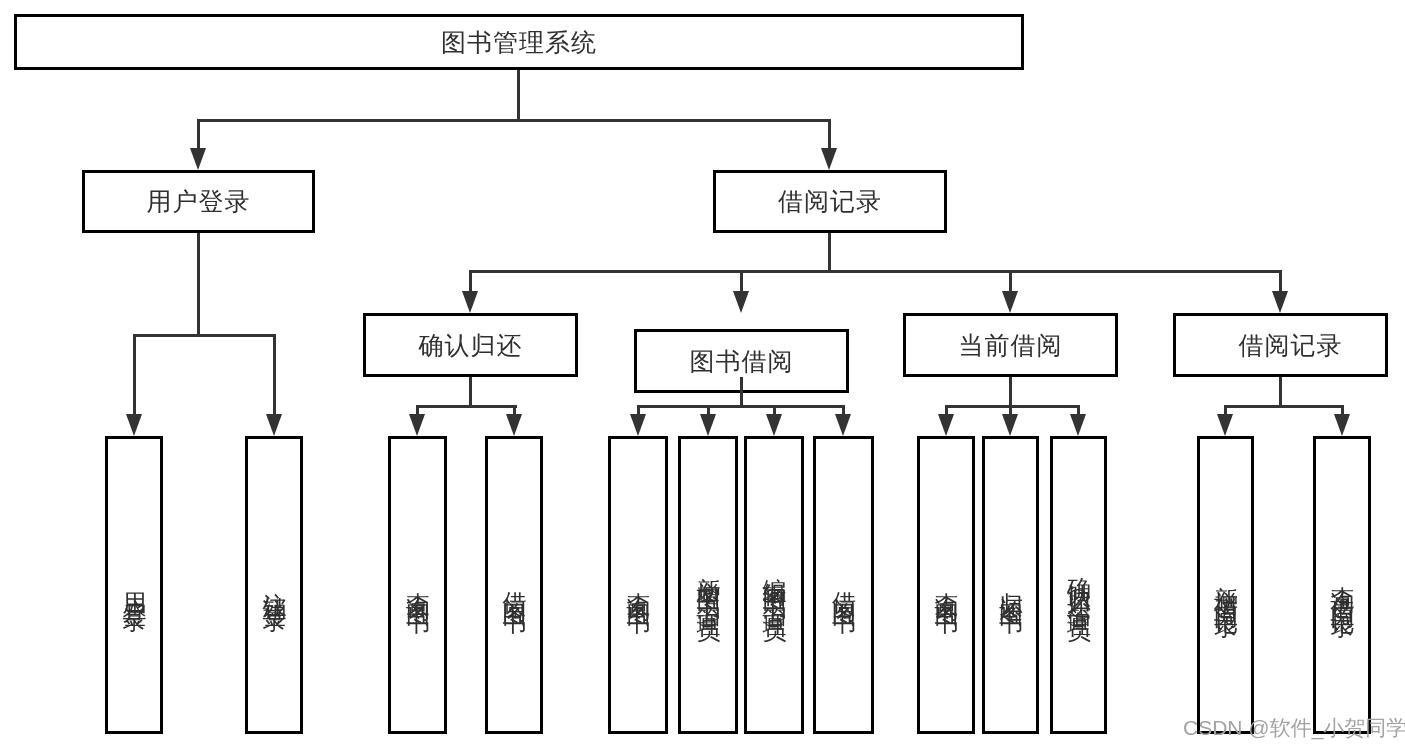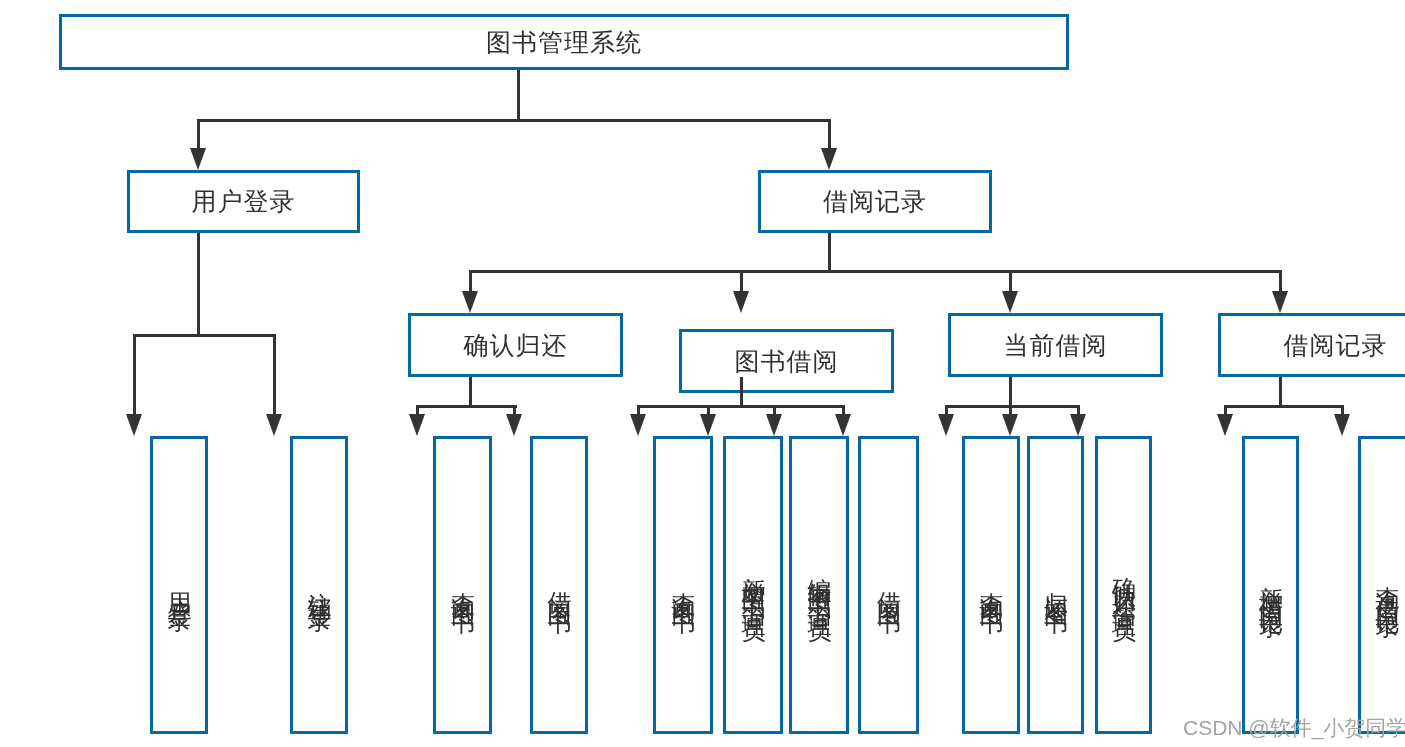--- a/index.html
+++ b/index.html
@@ -10,27 +10,26 @@
     overflow: hidden;
   }
   #canvas {
     position: relative;
     width: 1405px; height: 747px;
     background: #ffffff;
   }
   .box {
     position: absolute;
     box-sizing: border-box;
-    border: 3px solid #0369a1;
+    border: 3px solid #000000;
     background: #ffffff;
     display: flex;
     align-items: center;
     justify-content: center;
     color: #2f2f2f;
-    margin-left: 45px;
   }
   .hlabel {
     font-size: 25px;
     letter-spacing: 1px;
     white-space: nowrap;
   }
   .vlabel {
     writing-mode: vertical-rl;
     text-orientation: mixed;
     font-size: 24px;

